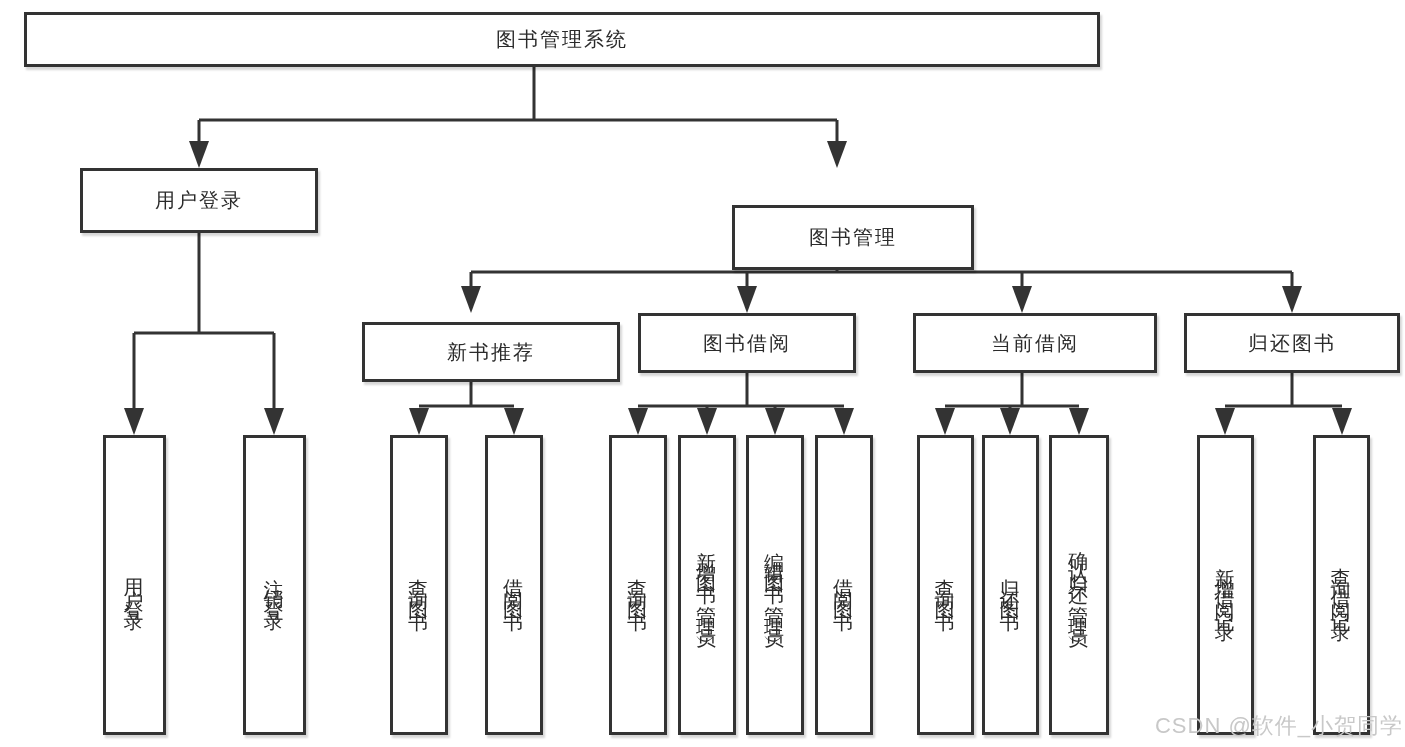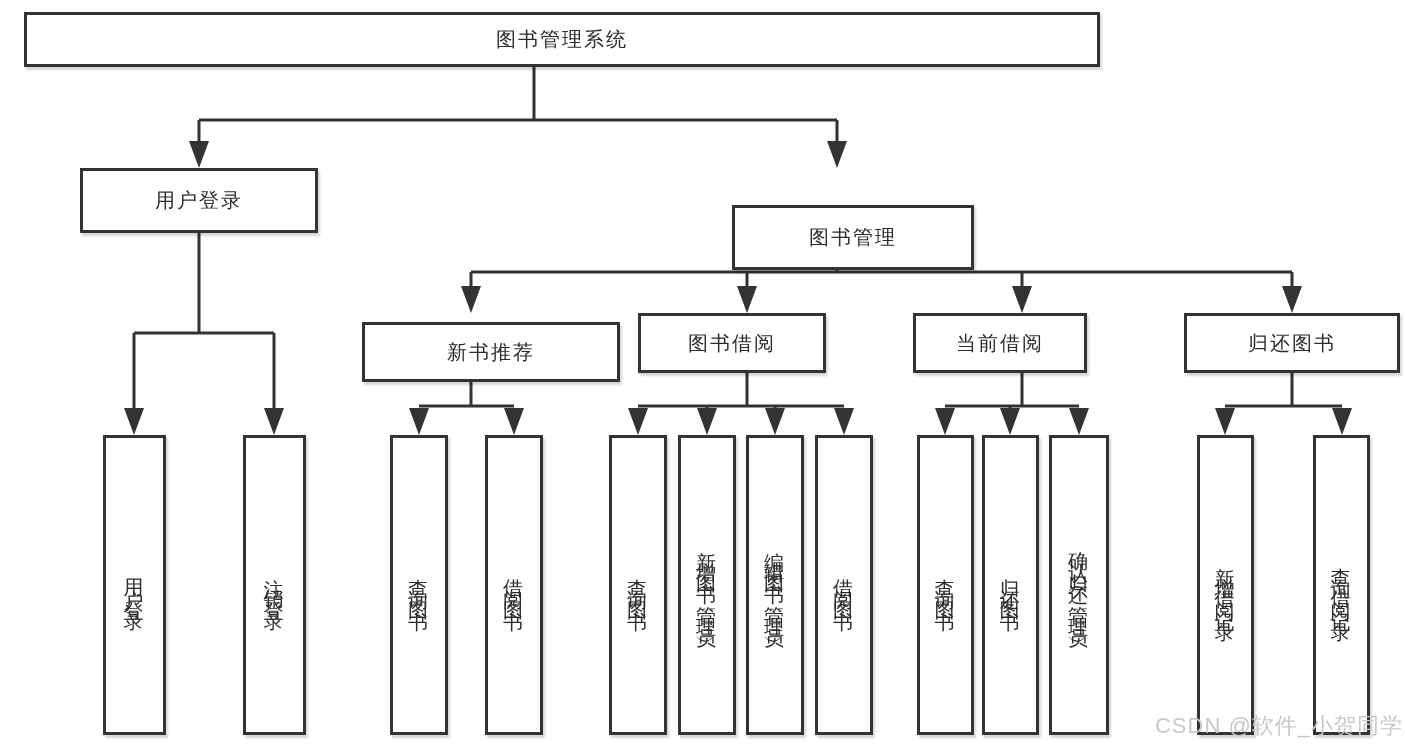--- a/index.html
+++ b/index.html
@@ -105,24 +105,24 @@
   <div class="node" style="left:80px; top:168px; width:238px; height:65px;">
     <span class="hlabel">用户登录</span>
   </div>
   <div class="node" style="left:732px; top:168px; width:242px; height:65px;margin-top:37px;">
     <span class="hlabel">图书管理</span>
   </div>
 
   <div class="node" style="left:362px; top:313px; width:258px; height:60px;margin-top:9px;">
     <span class="hlabel">新书推荐</span>
   </div>
-  <div class="node" style="left:638px; top:313px; width:188px; height:60px;">
+  <div class="node" style="left:638px; top:313px; width:218px; height:60px;">
     <span class="hlabel">图书借阅</span>
   </div>
-  <div class="node" style="left:913px; top:313px; width:174px; height:60px;">
+  <div class="node" style="left:913px; top:313px; width:244px; height:60px;">
     <span class="hlabel">当前借阅</span>
   </div>
   <div class="node" style="left:1184px; top:313px; width:216px; height:60px;">
     <span class="hlabel">归还图书</span>
   </div>
 
   <div class="node" style="left:103px; top:435px; width:63px; height:300px;">
     <span class="vlabel">用户登录</span>
   </div>
   <div class="node" style="left:243px; top:435px; width:63px; height:300px;">

